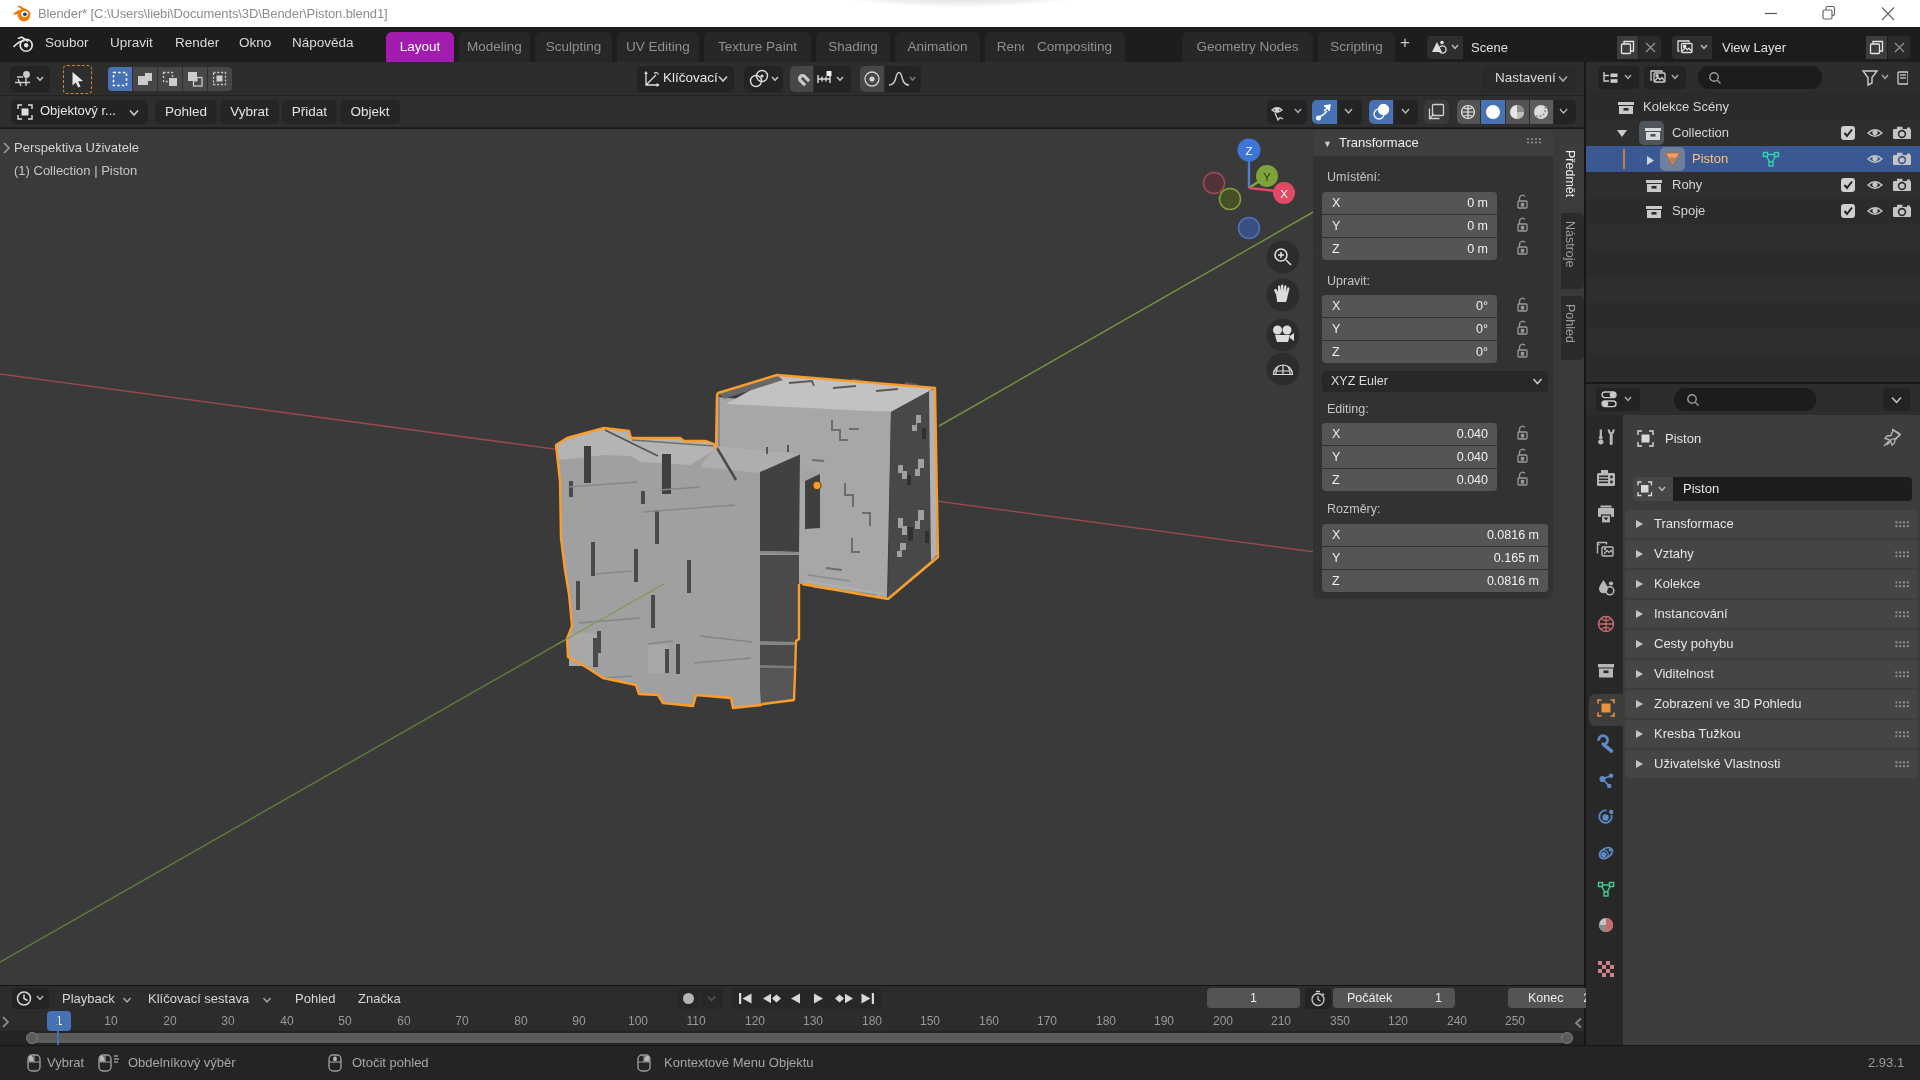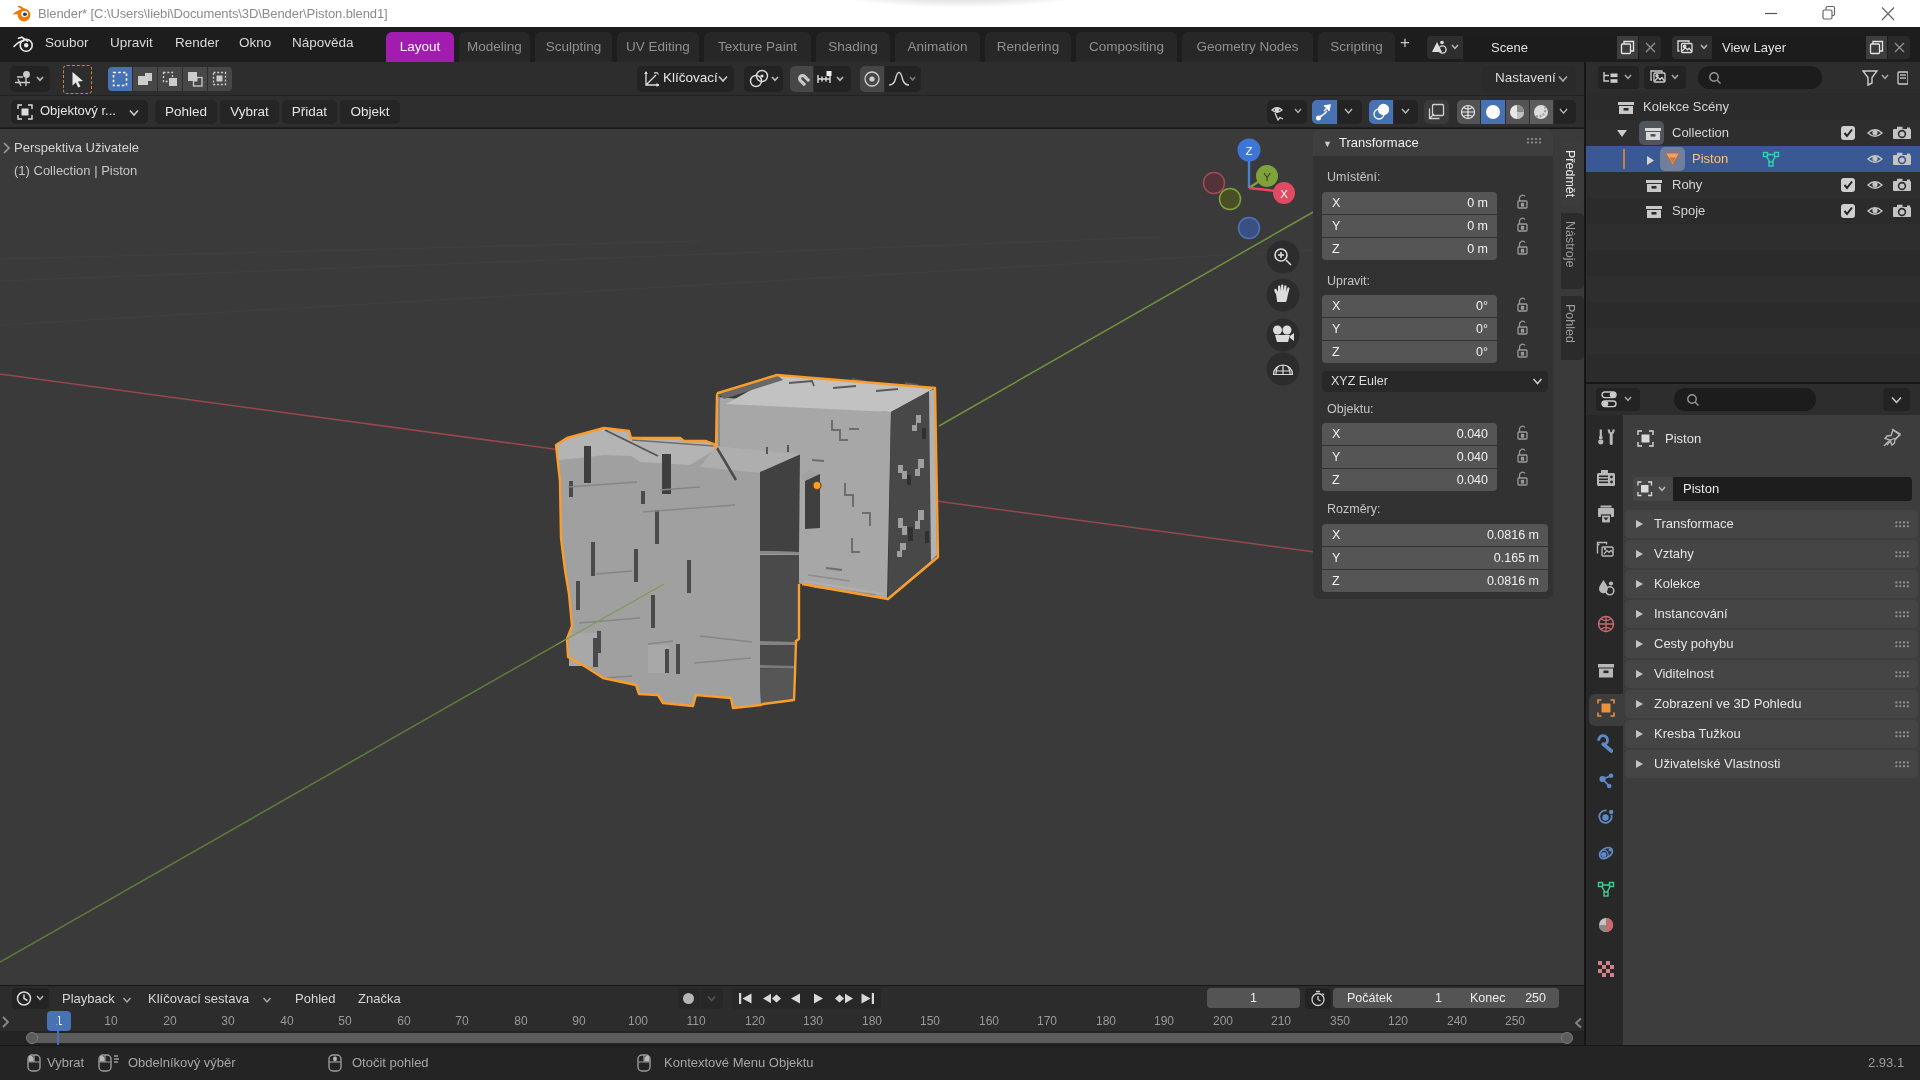--- a/index.html
+++ b/index.html
@@ -94,33 +94,33 @@
   <div class="topmenu" style="left:239px">Okno</div>
   <div class="topmenu" style="left:292px">Nápověda</div>
   <div class="wstab active" style="left:386px;width:68px">Layout</div>
   <div class="wstab" style="left:459px;width:71px">Modeling</div>
   <div class="wstab" style="left:535px;width:77px">Sculpting</div>
   <div class="wstab" style="left:617px;width:82px">UV Editing</div>
   <div class="wstab" style="left:704px;width:107px">Texture Paint</div>
   <div class="wstab" style="left:816px;width:74px">Shading</div>
   <div class="wstab" style="left:895px;width:85px">Animation</div>
   <div class="wstab" style="left:985px;width:86px">Rendering</div>
-  <div class="wstab" style="left:1076px;width:101px">Compositing</div>
+  <div class="wstab" style="left:1024px;width:101px">Compositing</div>
   <div class="wstab" style="left:1182px;width:131px">Geometry Nodes</div>
   <div class="wstab" style="left:1318px;width:77px">Scripting</div>
   <div class="topmenu" style="left:1400px;top:6px;font-size:17px;color:#c8c8c8">+</div>
 
   <div class="abs" style="left:1427px;top:9px;width:36px;height:23px;background:#2e2e2e;border-radius:4px 0 0 4px"></div>
   <svg class="svgabs" style="left:1430px;top:12px" width="32" height="17" viewBox="0 0 32 17">
     <path d="M2,13 L7,3 L12,13 Z" fill="#ddd"></path>
     <circle cx="12.5" cy="10.5" r="3.6" fill="none" stroke="#ddd" stroke-width="1.3"></circle>
     <circle cx="12" cy="3.5" r="1.8" fill="#ddd"></circle>
     <path d="M22,6 l3,3.4 3,-3.4" stroke="#bbb" stroke-width="1.5" fill="none"></path>
   </svg>
-  <div class="abs" style="left:1463px;top:9px;width:153px;height:23px;background:#1c1c1c;color:#e0e0e0;font-size:13px;line-height:23px"><span style="margin-left:28px">Scene</span></div>
+  <div class="abs" style="left:1463px;top:9px;width:153px;height:23px;background:#1c1c1c;color:#e0e0e0;font-size:13px;line-height:23px"><span style="margin-left:8px">Scene</span></div>
   <div class="abs" style="left:1617px;top:9px;width:21px;height:23px;background:#3d3d3d"></div>
   <svg class="svgabs" style="left:1620px;top:13px" width="15" height="15" viewBox="0 0 15 15">
     <g fill="none" stroke="#e6e6e6" stroke-width="1.3">
         <rect x="1.5" y="4" width="9" height="9.5" rx="1"></rect>
         <path d="M4,4 L4,1.5 L13.5,1.5 L13.5,11 L11,11"></path>
       </g>
   </svg>
   <div class="abs" style="left:1639px;top:9px;width:22px;height:23px;background:#2a2a2a;border-radius:0 4px 4px 0"></div>
   <svg class="svgabs" style="left:1644px;top:14px" width="13" height="13" viewBox="0 0 13 13">
       <path d="M2,2 L11,11 M11,2 L2,11" stroke="#8f8f8f" stroke-width="1.4"></path>
@@ -534,21 +534,21 @@
         </div>
       <div class="nfield" style="top:185px;border-radius:0 0 4px 4px">
           <span class="ax">Z</span>
           <span class="val">0°</span>
         </div>
       <div class="abs" style="left:9px;top:215px;width:226px;height:21px;background:#282828;border-radius:4px;color:#dcdcdc;font-size:12.5px;line-height:21px"><span style="margin-left:9px">XYZ Euler</span>
         <svg class="svgabs" style="left:210px;top:7px" width="11" height="8" viewBox="0 0 11 8">
             <path d="M1.5,1 l4,4.5 4,-4.5" stroke="#ccc" stroke-width="1.5" fill="none"></path>
           </svg>
       </div>
-      <div class="nlabel" style="top:246px">Objektu:</div>
+      <div class="nlabel" style="top:246px">Editing:</div>
       <div class="nfield" style="top:267px;border-radius:4px 4px 0 0">
           <span class="ax">X</span>
           <span class="val">0.040</span>
         </div>
       <div class="nfield" style="top:290px">
           <span class="ax">Y</span>
           <span class="val">0.040</span>
         </div>
       <div class="nfield" style="top:313px;border-radius:0 0 4px 4px">
           <span class="ax">Z</span>
@@ -637,21 +637,21 @@
 
   <div class="tlfield" style="left:1207px;width:93px;text-align:center">1</div>
   <div class="abs" style="left:1305px;top:2px;width:26px;height:21px;background:#232323;border-radius:4px"></div>
   <svg class="svgabs" style="left:1310px;top:4px" width="16" height="17" viewBox="0 0 16 17">
     <g stroke="#ccc" stroke-width="1.3" fill="none">
       <circle cx="8" cy="9.5" r="6"></circle>
       <path d="M8,6 L8,9.5 L10.5,11 M6,1.5 L10,1.5 M12.5,3.5 L14,5"></path>
     </g>
   </svg>
   <div class="tlfield" style="left:1333px;width:122px"><span style="margin-left:14px">Počátek</span><span style="position:absolute;right:13px">1</span></div>
-  <div class="tlfield" style="left:1450px;width:109px"><span style="margin-left:20px">Konec</span><span style="position:absolute;right:13px">250</span></div>
+  <div class="tlfield" style="left:1508px;width:109px"><span style="margin-left:20px">Konec</span><span style="position:absolute;right:13px">250</span></div>
 
   <div class="abs" style="left:47px;top:25px;width:24px;height:20px;background:#4772b3;border-radius:4px;color:#fff;font-size:12px;text-align:center;line-height:20px">1</div>
   <div class="frameno" style="left:111px">10</div>
   <div class="frameno" style="left:170px">20</div>
   <div class="frameno" style="left:228px">30</div>
   <div class="frameno" style="left:287px">40</div>
   <div class="frameno" style="left:345px">50</div>
   <div class="frameno" style="left:404px">60</div>
   <div class="frameno" style="left:462px">70</div>
   <div class="frameno" style="left:521px">80</div>

